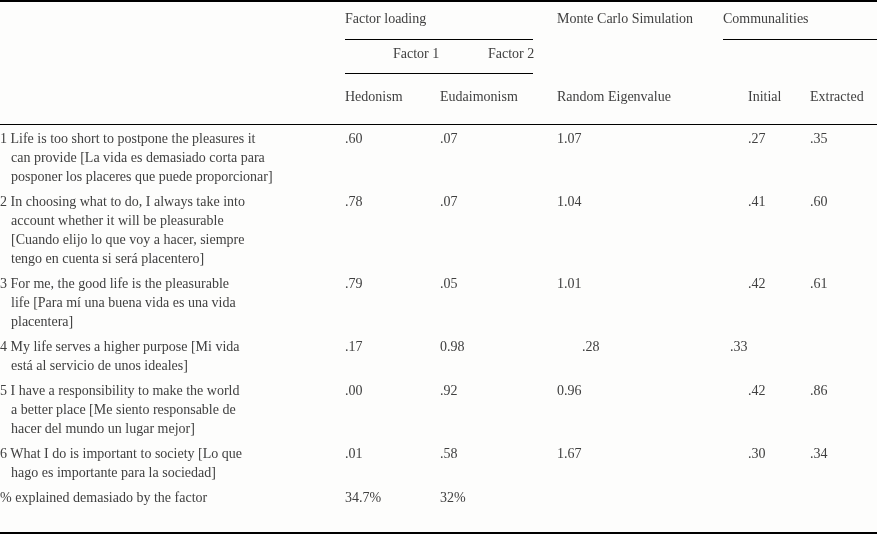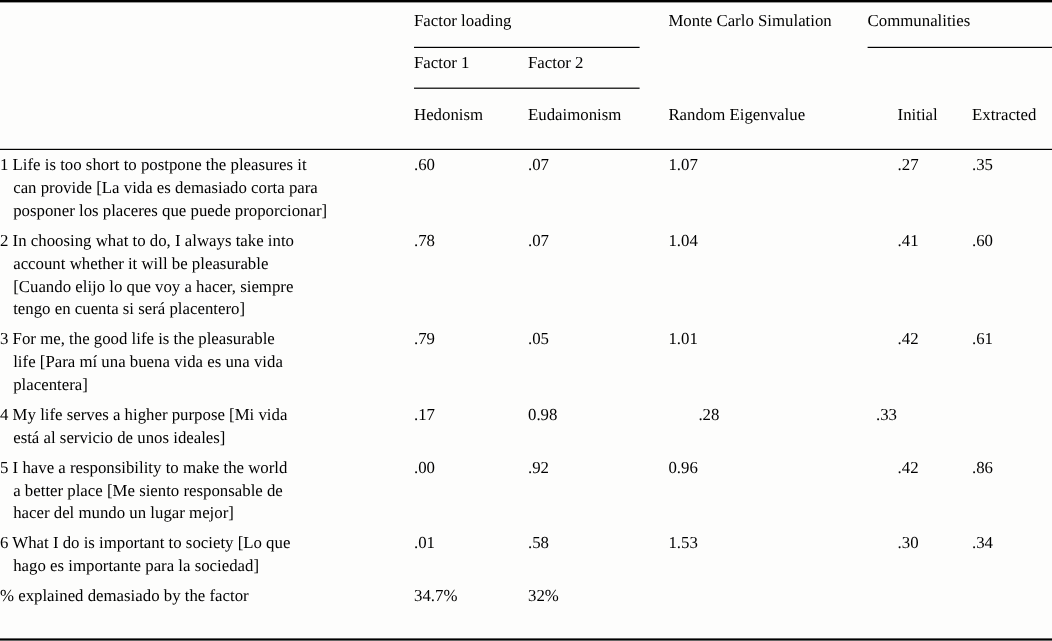--- a/index.html
+++ b/index.html
@@ -6,21 +6,21 @@
     margin: 0;
     padding: 0;
     background: #ffffff;
   }
   * { box-sizing: border-box; }
 
   .page {
     width: 877px;
     height: 534px;
     background: #fdfdfc;
-    color: #000000;
+    color: #404040;
     font-family: "Liberation Serif", "DejaVu Serif", serif;
     font-size: 14px;
     border-top: 2.5px solid #000;
     border-bottom: 2.5px solid #000;
     overflow: hidden;
     position: relative;
   }
 
   .grid-row {
     display: grid;
@@ -33,21 +33,21 @@
 
   .hrow-a { height: 38px; }
   .hrow-b { height: 34px; }
   .hrow-c { height: 50px; }
 
   .hcell { position: relative; height: 100%; }
   .span23 { grid-column: 2 / 4; }
   .span56 { grid-column: 5 / 7; }
 
   .hrow-a .glabel { padding-top: 9px; }
-  .hrow-b .glabel { padding-top: 6px; }
+  .hrow-b .glabel { padding-top: 6px; margin-left: 48px; }
   .hrow-c .hcell  { padding-top: 15px; }
 
   .grule {
     position: absolute;
     left: 0;
     bottom: 0;
     height: 1px;
     background: #000;
   }
   .w188 { width: 188px; }
@@ -169,21 +169,21 @@
       <div class="cell-num">0.96</div>
       <div class="cell-num pad-init">.42</div>
       <div class="cell-num pad-ext">.86</div>
     </div>
 
     <div class="grid-row trow">
       <div class="cell-item">6 What I do is important to society [Lo que
 hago es importante para la sociedad]</div>
       <div class="cell-num">.01</div>
       <div class="cell-num">.58</div>
-      <div class="cell-num">1.53</div>
+      <div class="cell-num">1.67</div>
       <div class="cell-num pad-init">.30</div>
       <div class="cell-num pad-ext">.34</div>
     </div>
 
     <div class="grid-row trow">
       <div class="cell-item">% explained demasiado by the factor</div>
       <div class="cell-num">34.7%</div>
       <div class="cell-num">32%</div>
       <div class="cell-num"></div>
       <div class="cell-num"></div>

